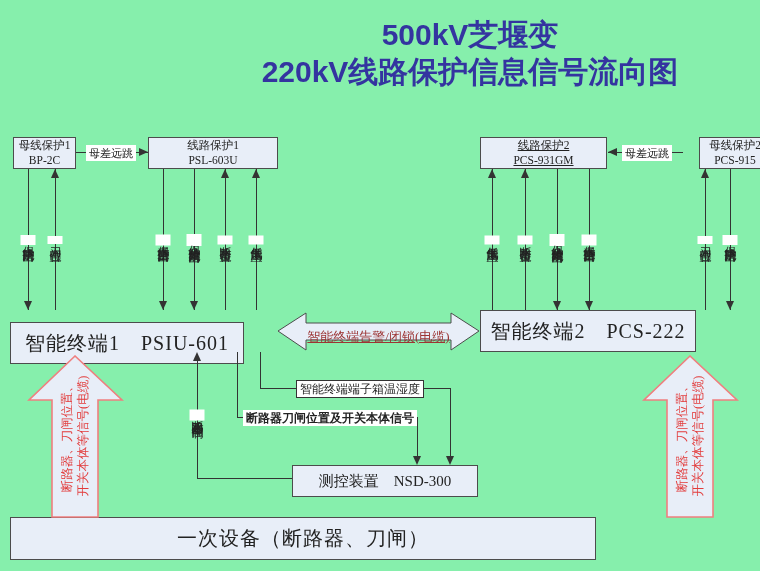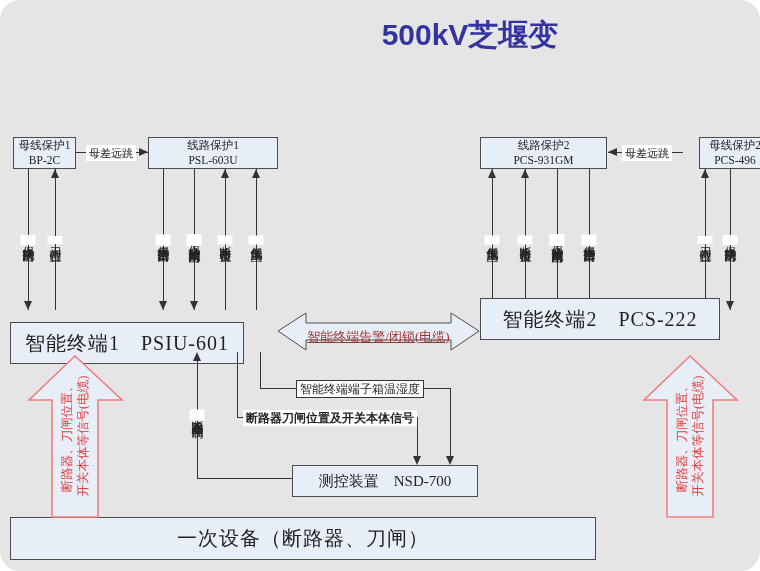--- a/index.html
+++ b/index.html
@@ -1,21 +1,20 @@
 <!DOCTYPE html>
 <html><head>
 <meta charset="utf-8">
 <style>
   html,body{margin:0;padding:0;}
   #stage{
     position:relative; width:760px; height:571px; overflow:hidden;
-    background:#e5e5e5;
+    background:#86efac;
     font-family:"Liberation Serif","DejaVu Serif",serif;
     color:#222;
-    border-radius:20px;
   }
   .title{
     position:absolute; left:180px; top:16px; width:580px;
     text-align:center; font-family:"Liberation Sans","DejaVu Sans",sans-serif;
     font-weight:bold; font-size:30px; line-height:37px; color:#3434a0;
   }
   .box{
     position:absolute; background:#e8eef8; border:1px solid #4c4c4c;
     display:flex; flex-direction:column; align-items:center; justify-content:center;
     text-align:center; box-sizing:border-box;
@@ -57,37 +56,38 @@
     color:#9c3434; font-size:13px; white-space:nowrap;text-decoration:underline;
   }
 </style>
 </head>
 <body>
 
 <div id="stage">
 
   <div class="title">
     <div>500kV芝堰变</div>
+    <div>220kV线路保护信息信号流向图</div>
   </div>
 
   <div class="box small" style="left:13px; top:137px; width:63px; height:32px;">
     <div>母线保护1</div>
     <div>BP-2C</div>
   </div>
   <div class="box small" style="left:148px; top:137px; width:130px; height:32px;">
     <div>线路保护1</div>
     <div>PSL-603U</div>
   </div>
-  <div class="box small" style="left:480px; top:137px; width:127px; height:32px;">
+  <div class="box small" style="left:480px; top:137px; width:127px; height:32px;text-decoration:underline;">
     <div>线路保护2</div>
     <div>PCS-931GM</div>
   </div>
   <div class="box small" style="left:683px; top:137px; width:72px; height:32px;margin-left:16px;">
     <div>母线保护2</div>
-    <div>PCS-496</div>
+    <div>PCS-915</div>
   </div>
 
   <div class="hline" style="left:76px; top:152px; width:72px;"></div>
   <div class="arr right" style="left:139px; top:148px;"></div>
   <div class="hlabel" style="left:86px; top:145px; font-size:11px;">母差远跳</div>
 
   <div class="hline" style="left:608px; top:152px; width:75px;"></div>
   <div class="arr left" style="left:608px; top:148px;"></div>
   <div class="hlabel" style="left:622px; top:145px; font-size:11px;">母差远跳</div>
 
@@ -147,21 +147,21 @@
       <div class="arr up"></div>
     <div class="vlabel">刀闸位置</div>
   </div>
   <div class="sig" style="left:722px;">
     <div class="ln"></div>
       <div class="arr down"></div>
     <div class="vlabel">保护跳闸出口</div>
   </div>
 
   <div class="box big" style="left:10px; top:310px; width:234px; height:42px;margin-top:12px;">智能终端1　PSIU-601</div>
-  <div class="box big" style="left:480px; top:298px; width:240px; height:42px;">智能终端2　PCS-222</div>
+  <div class="box big" style="left:480px; top:310px; width:216px; height:42px;">智能终端2　PCS-222</div>
 
   <svg style="position:absolute; left:277px; top:311px;" width="203" height="41" viewBox="0 0 203 41">
     <polygon points="1,20 29,2 29,12 174,12 174,2 202,20 174,39 174,29 29,29 29,39" fill="#e8eef8" stroke="#4c4c4c" stroke-width="1"></polygon>
   </svg>
   <div class="dbl-text">智能终端告警/闭锁(电缆)</div>
 
   <div class="arr up" style="left:193px; top:352px;"></div>
   <div class="vline" style="left:197px; top:361px; height:117px;"></div>
   <div class="hline" style="left:197px; top:478px; width:95px;"></div>
   <div class="vlabel" style="left:197px; top:415px;">断路器刀闸控制</div>
@@ -171,21 +171,21 @@
   <div class="vline" style="left:417px; top:417px; height:39px;"></div>
   <div class="arr down" style="left:413px; top:456px;"></div>
   <div class="hlabel" style="left:243px; top:410px;font-weight:bold;">断路器刀闸位置及开关本体信号</div>
 
   <div class="vline" style="left:260px; top:352px; height:36px;"></div>
   <div class="hline" style="left:260px; top:388px; width:191px;"></div>
   <div class="vline" style="left:450px; top:388px; height:68px;"></div>
   <div class="arr down" style="left:446px; top:456px;"></div>
   <div class="hlabel bordered" style="left:296px; top:380px;">智能终端端子箱温湿度</div>
 
-  <div class="box mid" style="left:292px; top:465px; width:186px; height:32px;">测控装置　NSD-700</div>
+  <div class="box mid" style="left:292px; top:465px; width:186px; height:32px;">测控装置　NSD-300</div>
 
   <div class="box big" style="left:10px; top:517px; width:586px; height:43px;">一次设备（断路器、刀闸）</div>
 
   <svg style="position:absolute; left:27px; top:355px;" width="97" height="163" viewBox="0 0 97 163">
     <polygon points="48,1 2,45 25,45 25,162 71,162 71,45 95,45" fill="#e8eef8" stroke="#ef7f7f" stroke-width="1.6"></polygon>
   </svg>
   <div class="bigarrow-text" style="left:0px; top:420px;">
     <div>断路器、刀闸位置、</div>
     <div>开关本体等信号(电缆)</div>
   </div>

